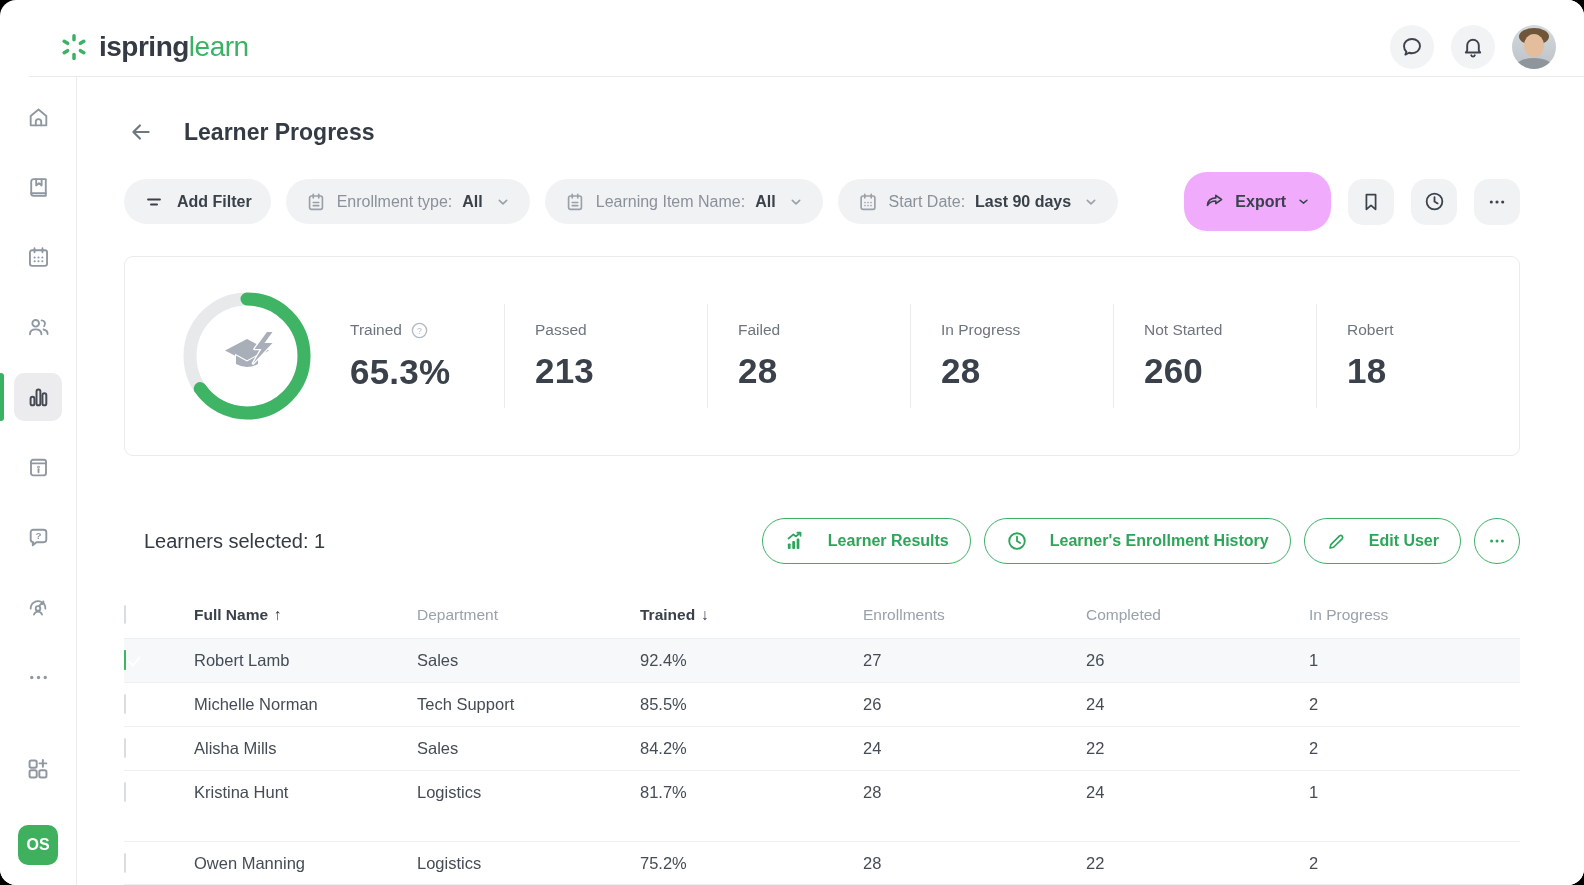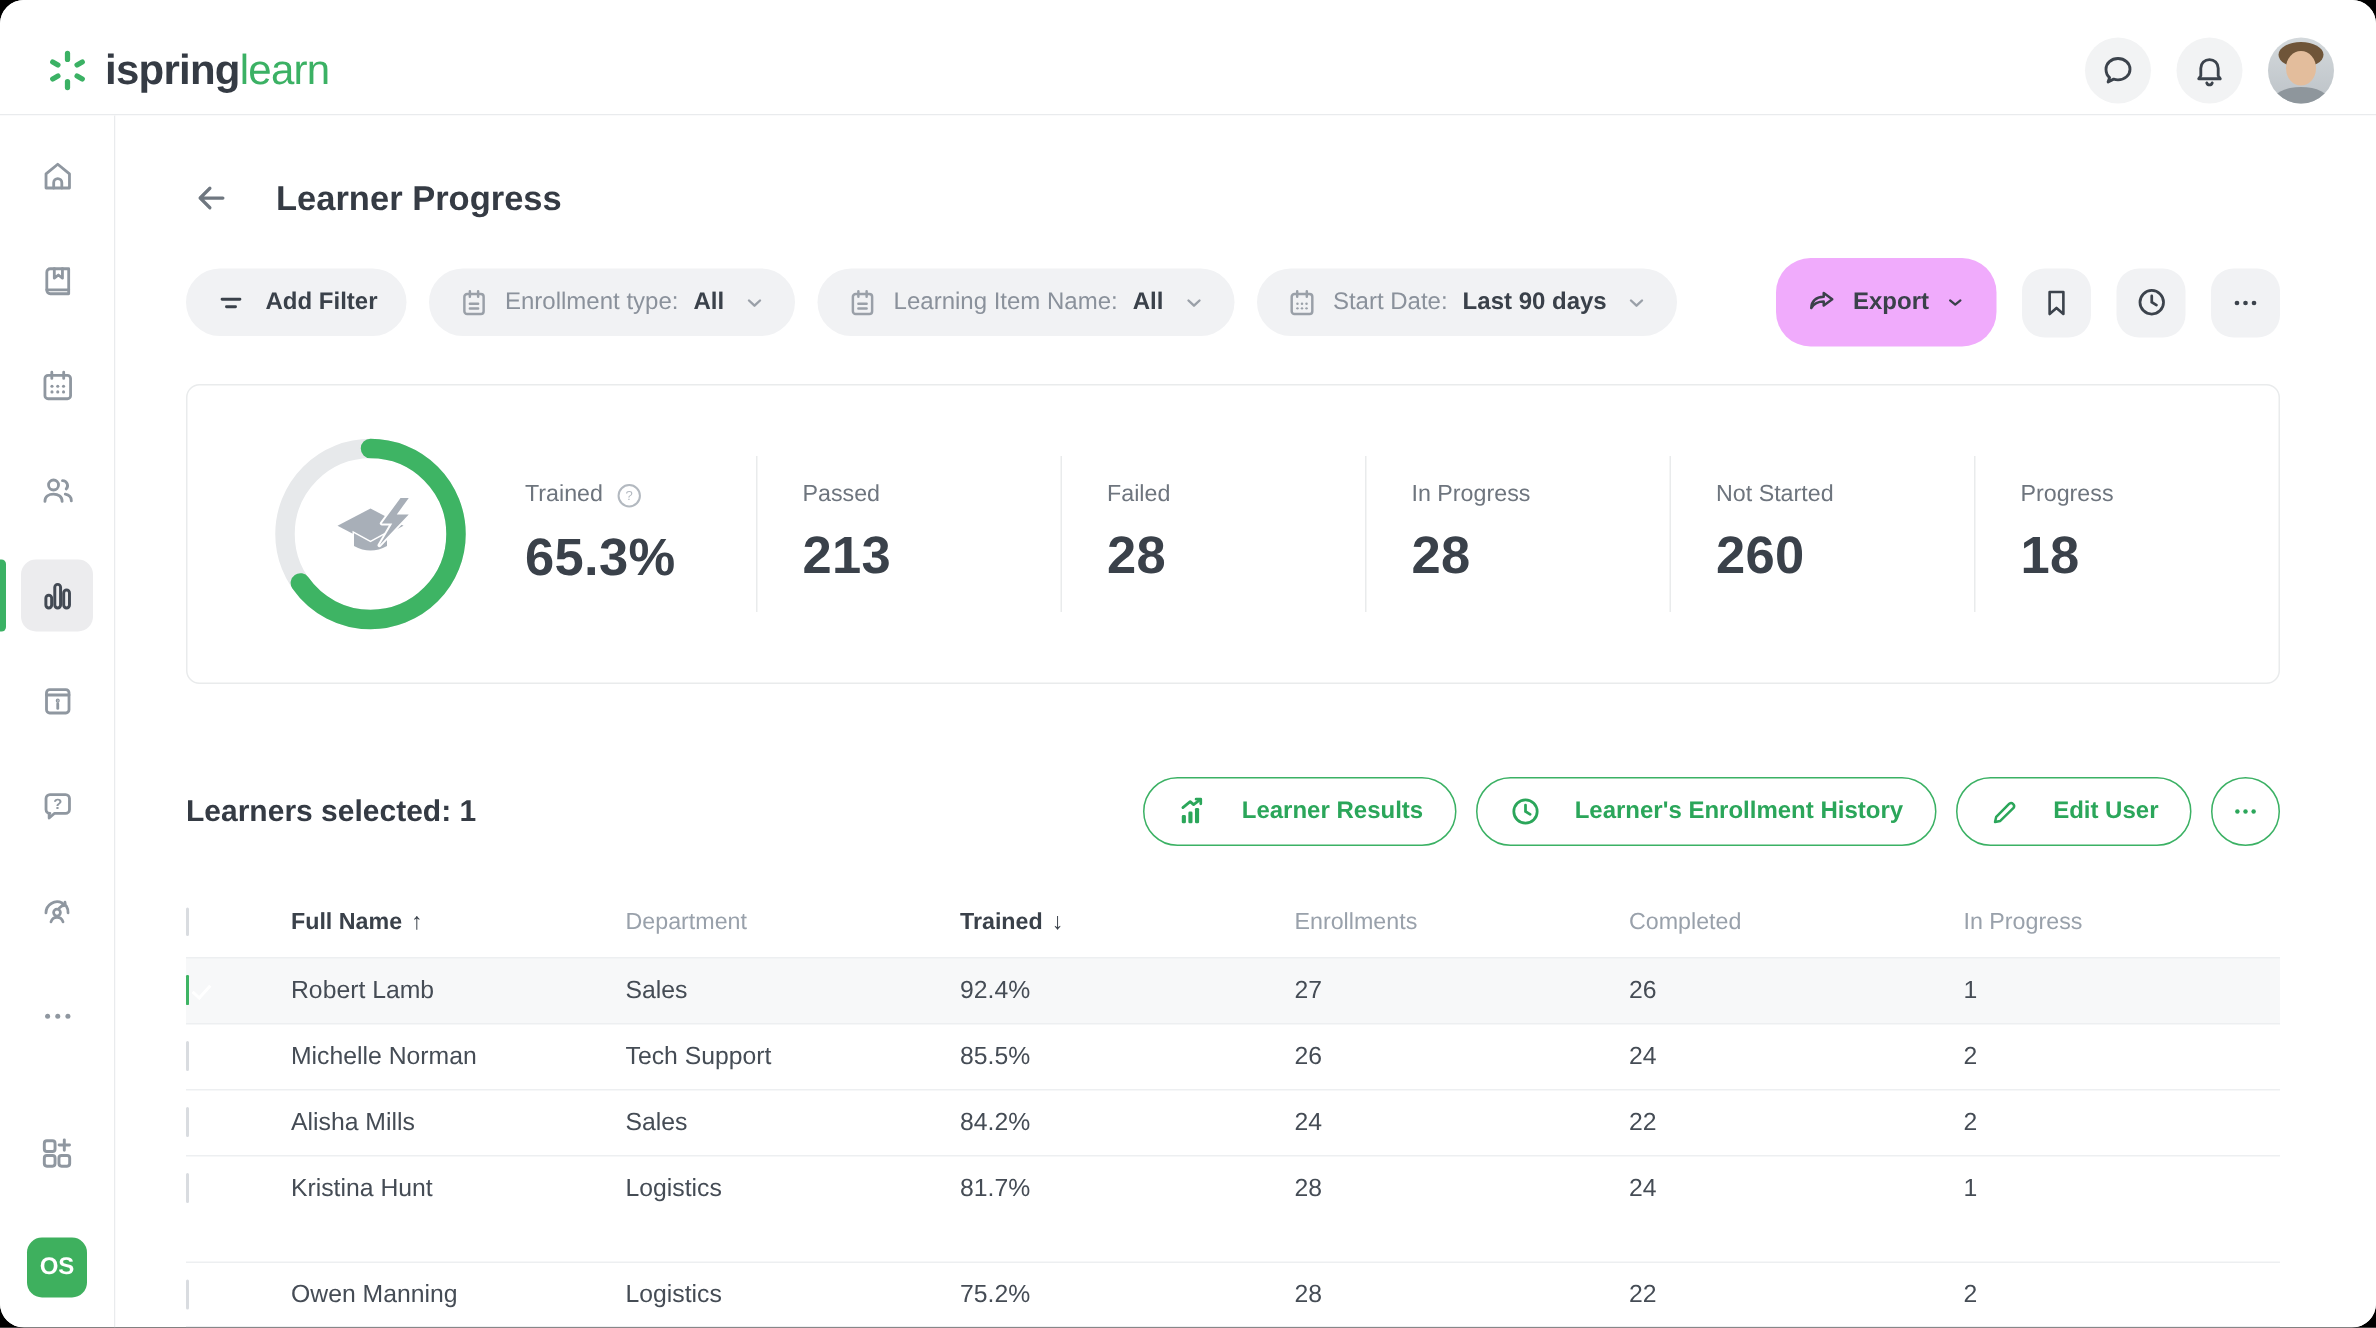--- a/index.html
+++ b/index.html
@@ -1,20 +1,20 @@
 <!DOCTYPE html>
 <html><head>
 <meta charset="utf-8">
 <style>
   * { margin:0; padding:0; box-sizing:border-box; }
   html,body { width:1584px; height:885px; background:#000; font-family:"Liberation Sans","DejaVu Sans",sans-serif; }
   .screen { position:relative; width:1584px; height:885px; background:#fff; border-radius:16px; overflow:hidden; }
 
   
-  .topbar { height:77px; display:flex; align-items:center; padding:17px 28px 0 30px; border-bottom:1px solid #e9ebed; background:#fff; }
+  .topbar { height:77px; display:flex; align-items:center; padding:17px 28px 0 30px; border-bottom:1px solid #e9ebed; background:#fff;margin-left:29px; }
   .logo { display:flex; align-items:center; gap:10px; }
   .logo-text { font-size:28px; letter-spacing:-0.5px; }
   .logo-text .p1 { font-weight:700; color:#353b44; }
   .logo-text .p2 { font-weight:500; color:#3bb164; }
   .topbar-right { margin-left:auto; display:flex; align-items:center; gap:17px; }
   .icon-circle { width:44px; height:44px; border-radius:50%; background:#f2f3f4; border:none; display:flex; align-items:center; justify-content:center; color:#3c434c; cursor:pointer; }
   .avatar { position:relative; width:44px; height:44px; border-radius:50%; overflow:hidden; background:linear-gradient(#d4d9dc,#bcc2c7); cursor:pointer; }
   .av-hair { position:absolute; top:3px; left:7px; width:30px; height:17px; border-radius:50%; background:#6f5539; }
   .av-face { position:absolute; top:9px; left:12px; width:20px; height:23px; border-radius:50%; background:#e3bd9c; }
   .av-shirt { position:absolute; bottom:-8px; left:3px; width:38px; height:19px; border-radius:50% 50% 0 0; background:#8e969c; }
@@ -50,21 +50,21 @@
   .donut-wrap { margin:0 0 0 55px; width:134px; height:134px; flex:0 0 auto; }
   .stat { display:flex; flex-direction:column; justify-content:center; gap:12px; padding-left:30px; height:104px; }
   .stat.first { border-left:none; flex:0 0 190px; padding-left:36px; }
   .stat:not(.first) { border-left:1px solid #e9ebec; flex:1 1 0; }
   .stat-label { font-size:15.5px; color:#6e757e; display:flex; align-items:center; gap:8px; }
   .stat-value { font-size:35px; font-weight:600; color:#3a414a; letter-spacing:0.2px; }
   .help-icon { display:flex; color:#b3b9c0; }
 
   
   .selection-row { margin-top:62px; display:flex; align-items:center; }
-  .selection-text { font-size:20px; font-weight:700; color:#353b44; }
+  .selection-text { font-size:20px; font-weight:400; color:#353b44;margin-left:20px; }
   .actions { margin-left:auto; display:flex; align-items:center; gap:13px; }
   .gbtn { height:46px; border-radius:23px; background:#fff; border:1.5px solid #3bb164; color:#2ba65a; font-size:16px; font-weight:600; display:flex; align-items:center; gap:22px; padding:0 21px; cursor:pointer; white-space:nowrap; }
   .gbtn.icon-only { width:46px; padding:0; justify-content:center; }
 
   
   .table { margin-top:28px; }
   .tgrid { display:grid; grid-template-columns:70px 223px 223px 223px 223px 223px 1fr; align-items:center; }
   .thead { height:46px; font-size:15.5px; color:#99a1ab; }
   .thead .sorted { color:#3a414a; font-weight:700; }
   .thead .arrow { font-weight:400; margin-left:6px; color:#3a414a; }
@@ -345,21 +345,21 @@
       </div>
       <div class="stat">
         <div class="stat-label">In Progress</div>
         <div class="stat-value">28</div>
       </div>
       <div class="stat">
         <div class="stat-label">Not Started</div>
         <div class="stat-value">260</div>
       </div>
       <div class="stat">
-        <div class="stat-label">Progress</div>
+        <div class="stat-label">Robert</div>
         <div class="stat-value">18</div>
       </div>
     </section>
 
     <div class="selection-row">
       <div class="selection-text">
         <span>Learners selected:</span>
         <span>1</span>
       </div>
       <div class="actions">

